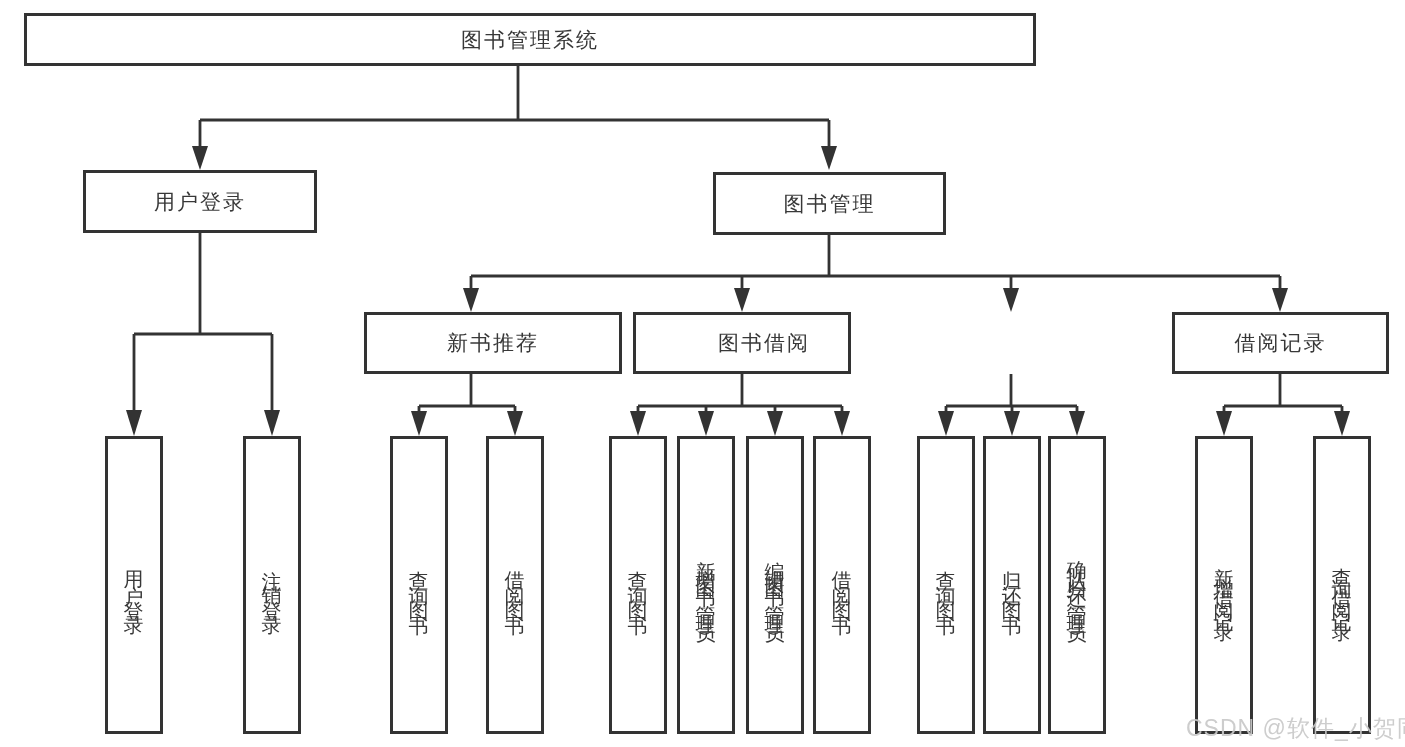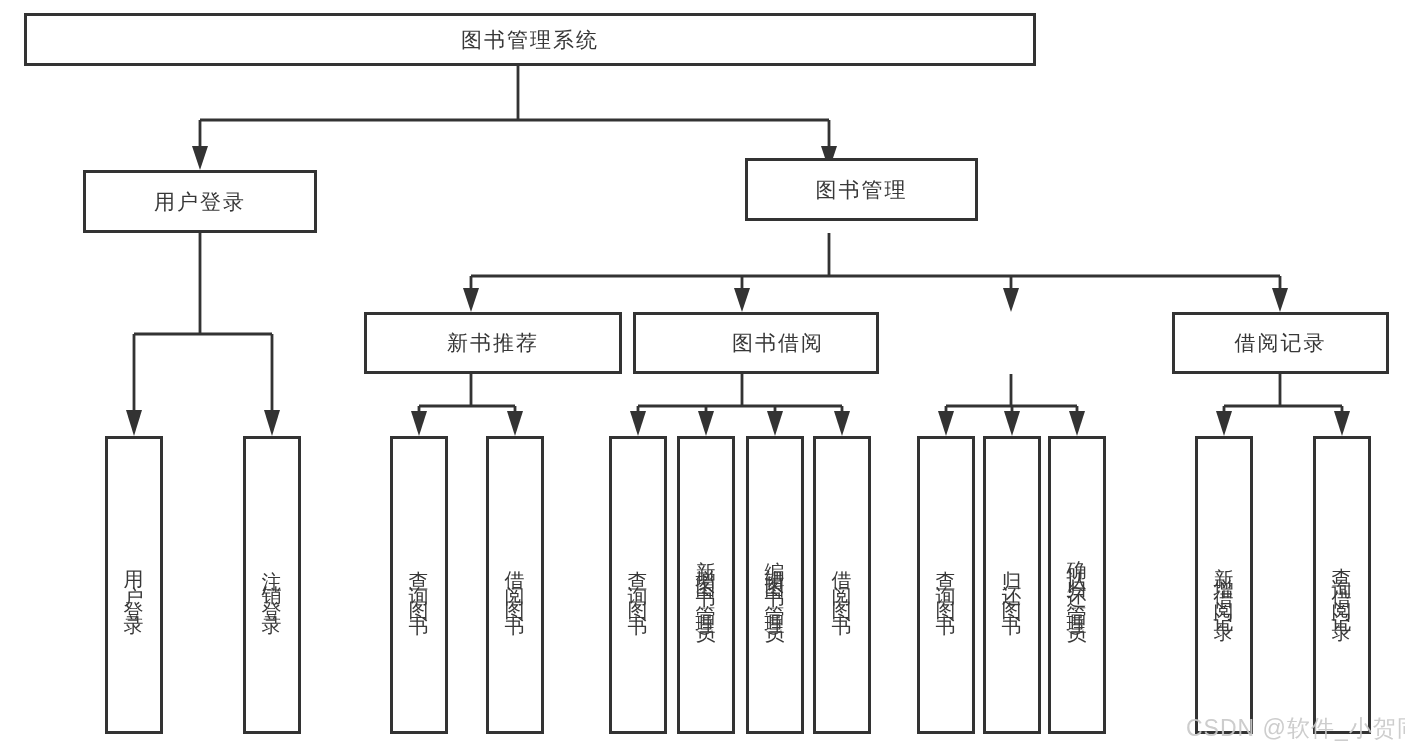--- a/index.html
+++ b/index.html
@@ -105,24 +105,24 @@
     <g>
       <path d="M1280 374 V406 M1224 406 H1342 M1224 406 V412 M1342 406 V412"></path>
       <polygon points="1216,411 1232,411 1224,436"></polygon>
       <polygon points="1334,411 1350,411 1342,436"></polygon>
     </g>
   </svg>
 
   <div class="hbox" style="left:12px;top:13px;width:1012px;height:53px;margin-left:12px;">图书管理系统</div>
 
   <div class="hbox" style="left:83px;top:170px;width:234px;height:63px;">用户登录</div>
-  <div class="hbox" style="left:713px;top:158px;width:233px;height:63px;margin-left:32px;">图书管理</div>
+  <div class="hbox" style="left:713px;top:172px;width:233px;height:63px;">图书管理</div>
 
   <div class="hbox" style="left:364px;top:312px;width:258px;height:62px;">新书推荐</div>
-  <div class="hbox" style="left:633px;top:312px;width:246px;height:62px;padding-left:44px;">图书借阅</div>
+  <div class="hbox" style="left:633px;top:312px;width:218px;height:62px;padding-left:44px;">图书借阅</div>
   <div class="hbox" style="left:1172px;top:312px;width:217px;height:62px;">借阅记录</div>
 
   <div class="vbox v4" style="left:105px;">用户登录</div>
   <div class="vbox v4" style="left:243px;">注销登录</div>
 
   <div class="vbox v4" style="left:390px;">查询图书</div>
   <div class="vbox v4" style="left:486px;">借阅图书</div>
 
   <div class="vbox v4" style="left:609px;">查询图书</div>
   <div class="vbox v9" style="left:677px;">新增图书（管理员）</div>

